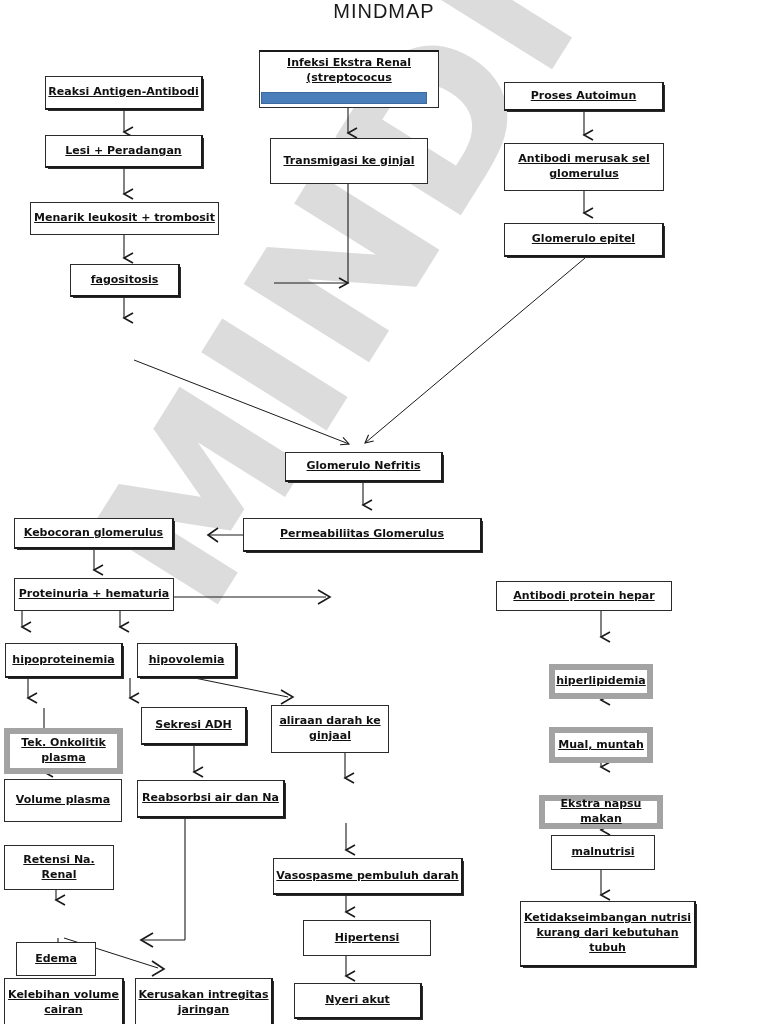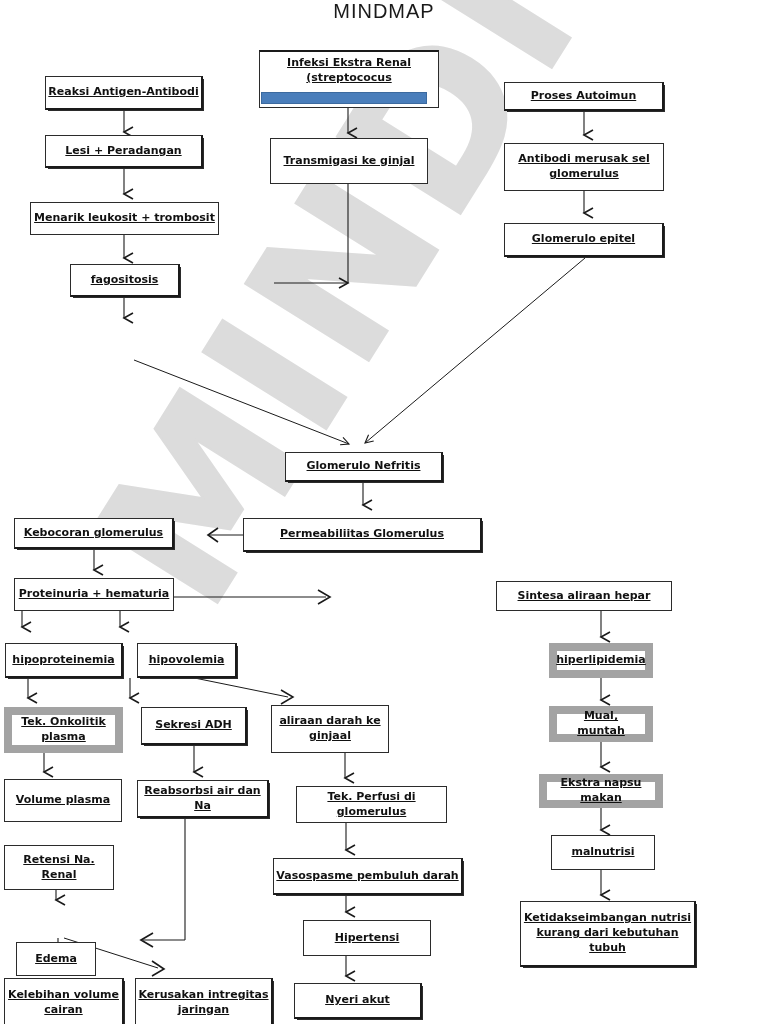--- a/index.html
+++ b/index.html
@@ -87,21 +87,22 @@
     padding: 1px 2px;
     z-index: 4;
     text-decoration: underline;
   }
   .node.shadow {
     box-shadow: 2px 2px 0 -1px #2b2b2b;
     border-bottom: 2px solid #1a1a1a;
     border-right: 2px solid #1a1a1a;
   }
   .node.heavy {
-    border: 8px solid #a3a3a3;
+    border: 6px solid #a3a3a3;
+    margin-top: 21px;
   }
 
   
   .bluebar {
     position: absolute;
     box-sizing: border-box;
     background: #4a7ebb;
     border: 1px solid #3c6a9f;
     z-index: 6;
   }
@@ -347,27 +348,24 @@
     </div>
 
     <div class="node" style="left:271px; top:705px; width:118px; height:48px;">
       <span>aliraan darah ke ginjaal</span>
     </div>
 
     <div class="node" style="left:4px; top:779px; width:118px; height:43px;">
       <span>Volume plasma</span>
     </div>
 
-    <div class="node shadow" style="left:137px; top:780px; width:132px; height:38px;">
+    <div class="node shadow" style="left:137px; top:780px; width:148px; height:38px;">
       <span>Reabsorbsi air dan Na</span>
     </div>
 
-    <div class="node" style="left:296px; top:786px; width:151px; height:37px;">
-      <span class="tight">Tek. Perfusi di glomerulus</span>
-    </div>
 
     <div class="node" style="left:4px; top:845px; width:110px; height:45px;">
       <span>Retensi Na. Renal</span>
     </div>
 
     <div class="node shadow" style="left:273px; top:858px; width:190px; height:37px;">
       <span>Vasospasme pembuluh darah</span>
     </div>
 
     <div class="node" style="left:16px; top:920px; width:80px; height:34px;margin-top:22px;">
@@ -384,21 +382,21 @@
 
     <div class="node shadow" style="left:135px; top:978px; width:138px; height:50px;">
       <span>Kerusakan intregitas jaringan</span>
     </div>
 
     <div class="node shadow" style="left:294px; top:983px; width:128px; height:36px;">
       <span>Nyeri akut</span>
     </div>
 
     <div class="node" style="left:496px; top:581px; width:176px; height:30px;">
-      <span>Sintesa aliraan hepar</span>
+      <span>Antibodi protein hepar</span>
     </div>
 
     <div class="node heavy" style="left:549px; top:643px; width:104px; height:35px;">
       <span>hiperlipidemia</span>
     </div>
 
     <div class="node heavy" style="left:549px; top:706px; width:104px; height:36px;">
       <span>Mual, muntah</span>
     </div>
 

